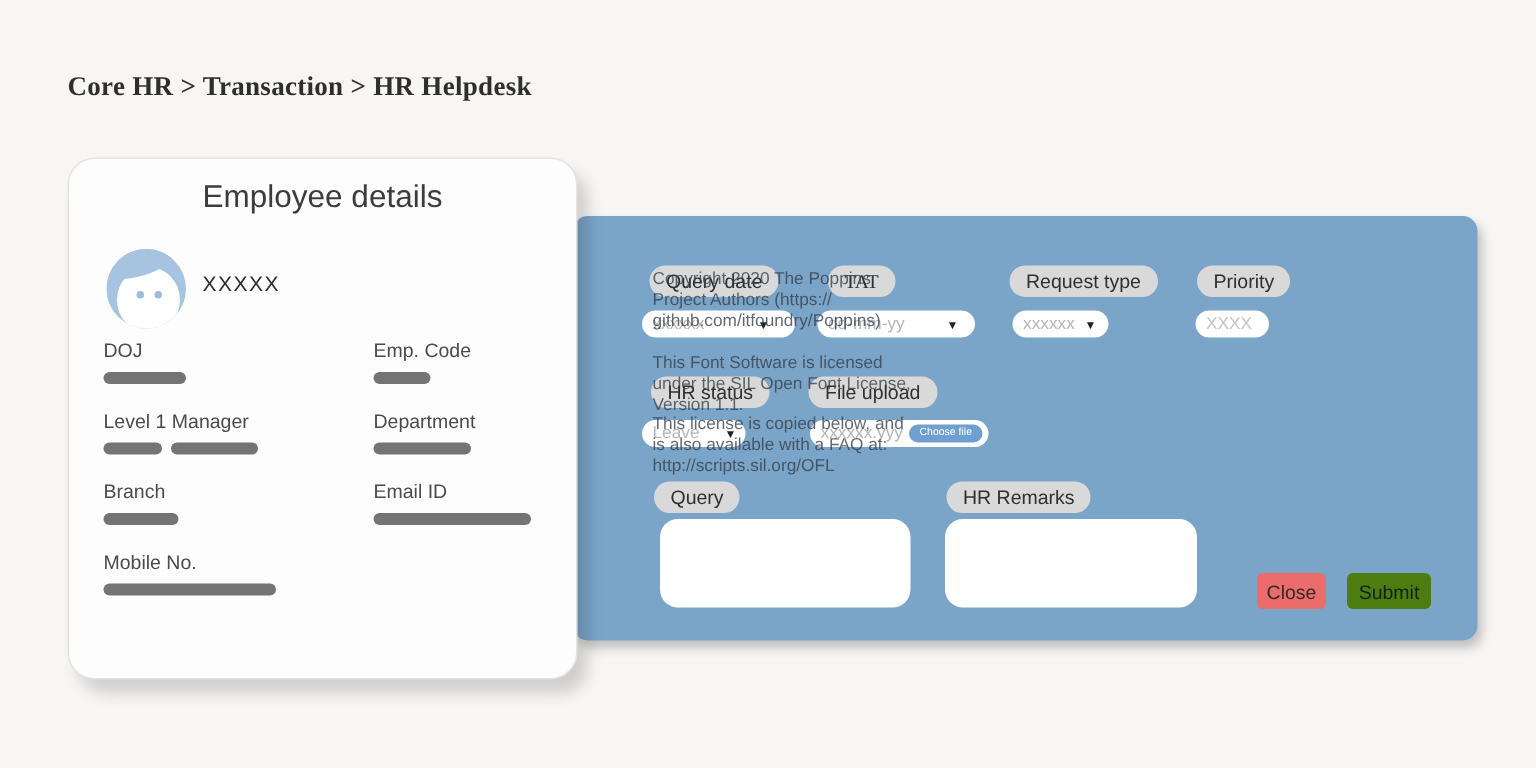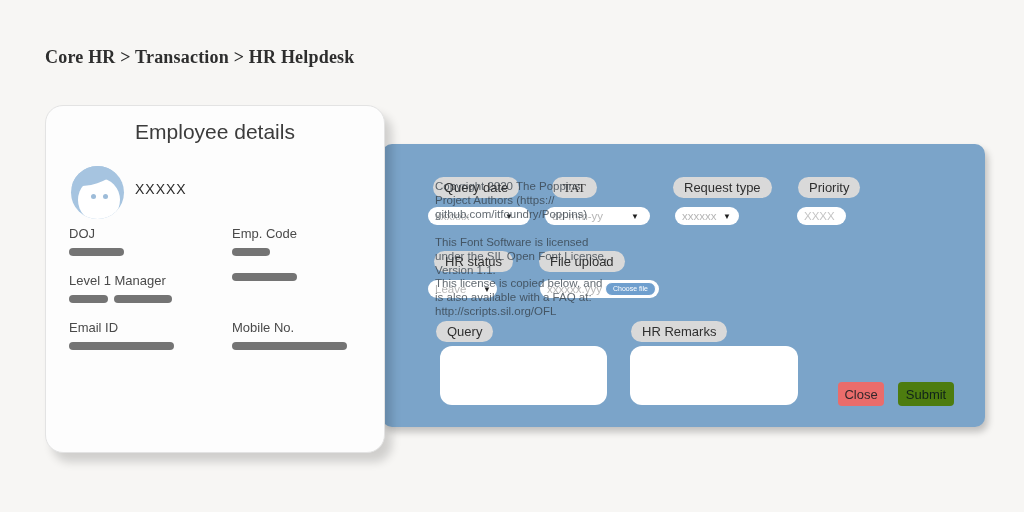--- a/index.html
+++ b/index.html
@@ -83,20 +83,21 @@
   }
   .avatar .eye.l { left:20px; } .avatar .eye.r { left:32px; }
   .emp-name {
     position:absolute; left:89px; top:75px; font-size:14px; color:#2d2d2d;
     letter-spacing:1px;
   }
   .fields-grid {
     position:absolute; left:23px; top:120px;
     display:grid; grid-template-columns:163px auto; column-gap:0;
     row-gap:17px;
+    gap:17px;
   }
   .emp-field { height:30px; }
   .emp-label { font-size:13px; color:#4a4a4a; margin-bottom:7px; }
   .bars-row { display:flex; gap:6px; }
   .bar { height:8px; border-radius:4px; background:#747474; }
 </style>
 </head>
 <body>
 
 <div class="stage">
@@ -189,22 +190,29 @@
           </div>
         </div>
         <div class="emp-field">
           <div class="emp-label">Level 1 Manager</div>
           <div class="bars-row">
             <div class="bar" style="width: 39px;"></div>
             <div class="bar" style="width: 58px;"></div>
           </div>
         </div>
         <div class="emp-field">
+          <div class="emp-label">Department</div>
           <div class="bars-row">
             <div class="bar" style="width: 65px;"></div>
+          </div>
+        </div>
+        <div class="emp-field">
+          <div class="emp-label">Branch</div>
+          <div class="bars-row">
+            <div class="bar" style="width: 50px;"></div>
           </div>
         </div>
         <div class="emp-field">
           <div class="emp-label">Email ID</div>
           <div class="bars-row">
             <div class="bar" style="width: 105px;"></div>
           </div>
         </div>
         <div class="emp-field">
           <div class="emp-label">Mobile No.</div>

